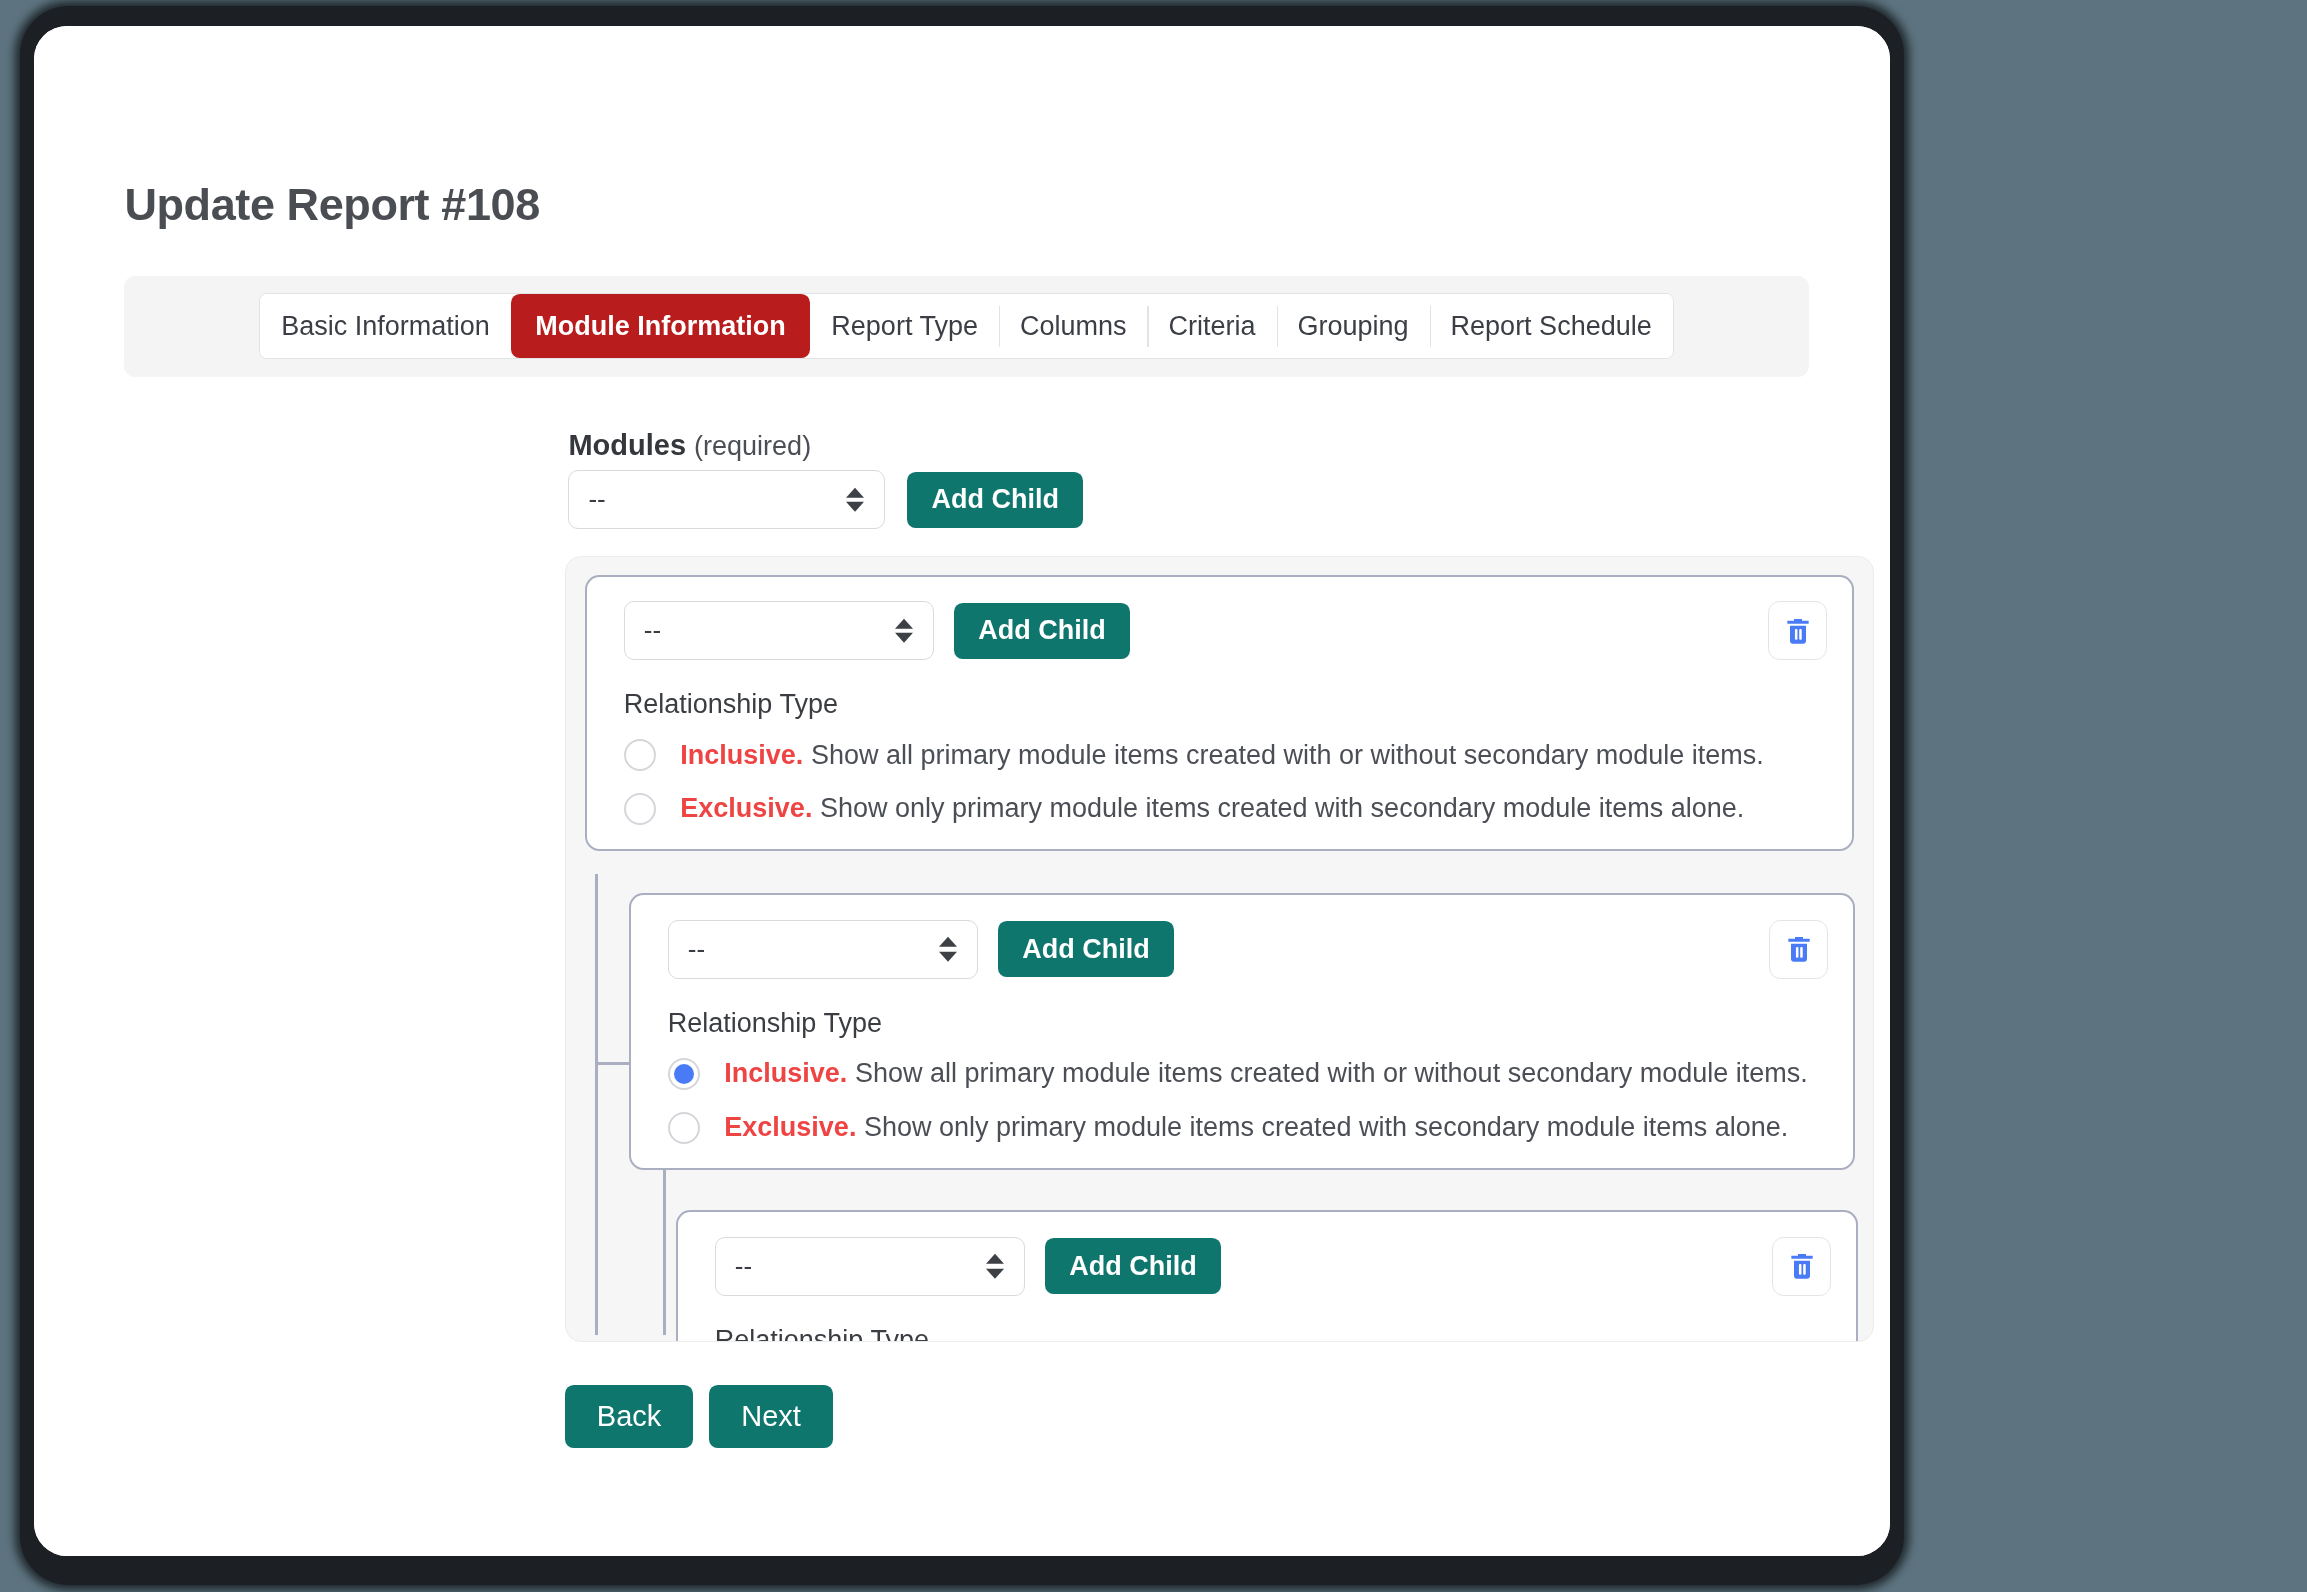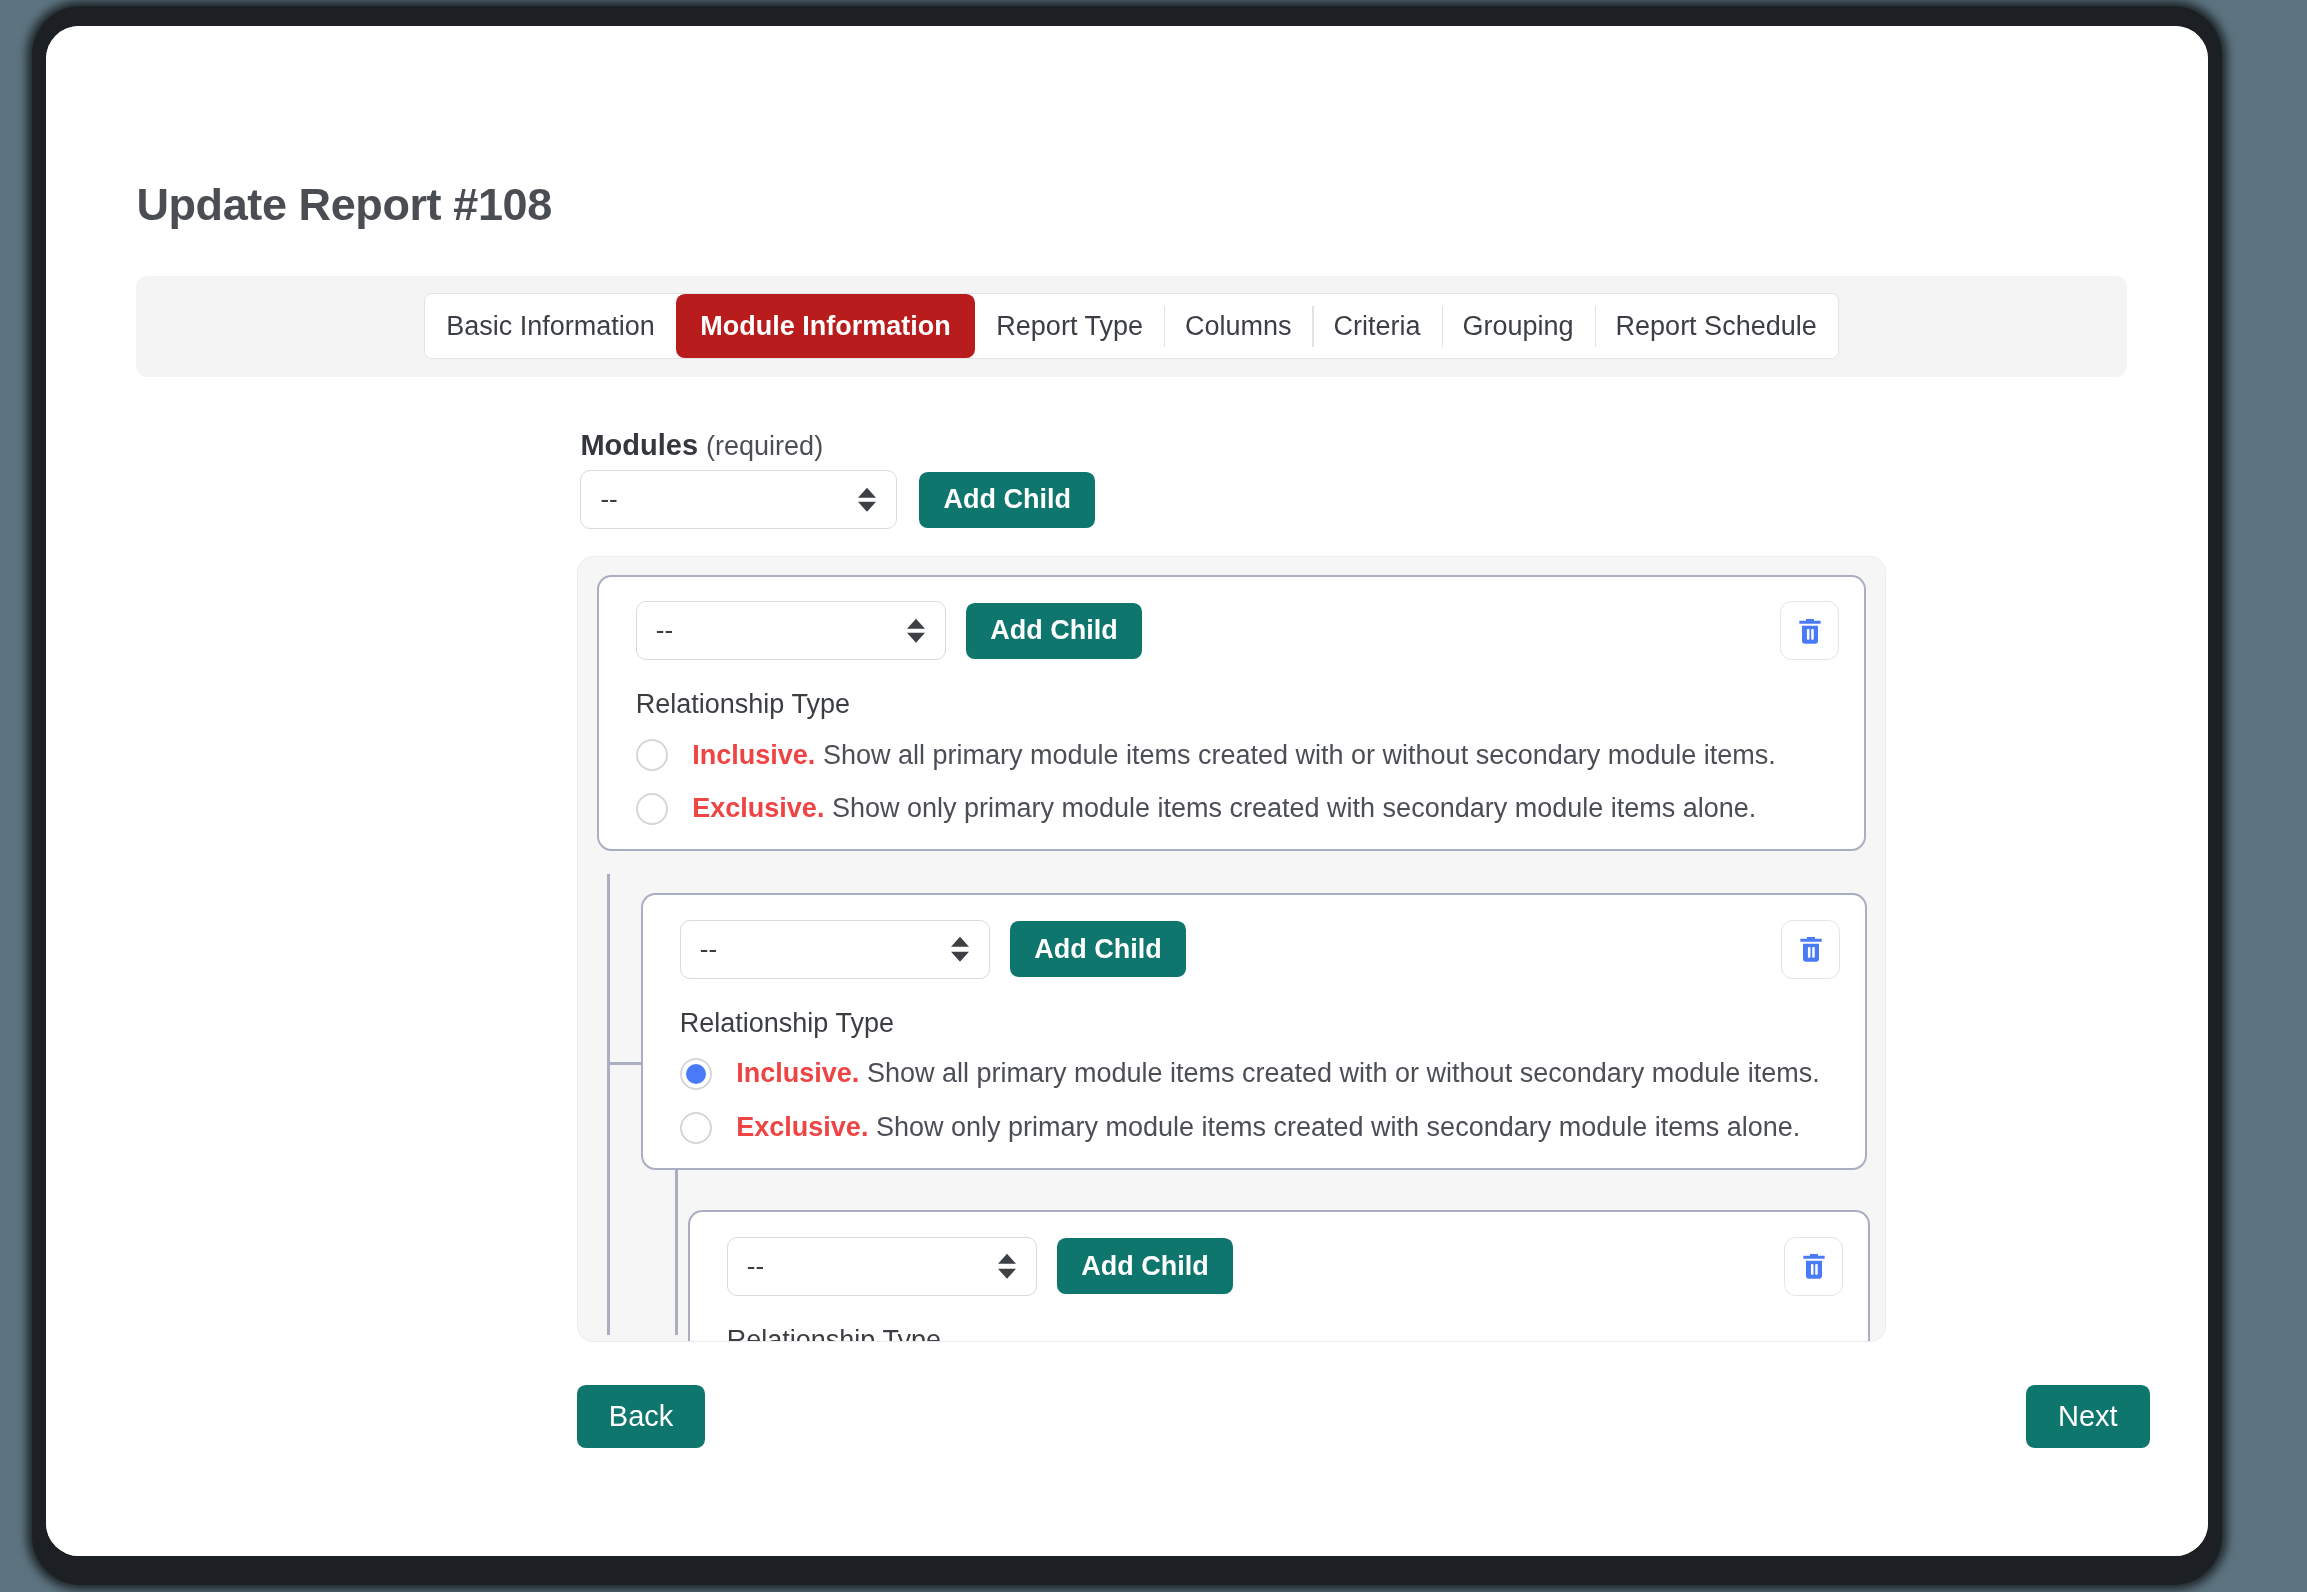--- a/index.html
+++ b/index.html
@@ -8,22 +8,22 @@
     width: 2307px;
     height: 1593px;
     background: #5d7480;
     font-family: "Liberation Sans", sans-serif;
     overflow: hidden;
   }
 
   
   #device-bezel {
     position: absolute;
-    left: 32px; top: 5.8px;
-    width: 2190px; height: 1579px;
+    left: 20px; top: 5.8px;
+    width: 1884px; height: 1579px;
     border-radius: 49px;
     background: #1c2024;
     box-shadow: 0 0 10px 4.3px rgba(10,12,14,.75);
   }
   #screen {
     position: absolute;
     left: 14.4px; top: 20px;
     right: 14.4px; bottom: 29px;
     background: #ffffff;
     border-radius: 33px;
@@ -260,22 +260,21 @@
     position: absolute;
     height: 2.9px;
     background: #a9afc0;
   }
 
   
   #footer-buttons {
     margin-top: 43px;
     margin-left: -3.6px;
     display: flex;
-    gap: 32px;
-    justify-content: space-between;
+    gap: 16px;
   }
   #footer-buttons .btn-primary {
     height: 63px;
     padding: 0 32px;
     font-weight: normal;
     font-size: 29px;
     border-radius: 8.7px;
   }
 </style>
 </head>

